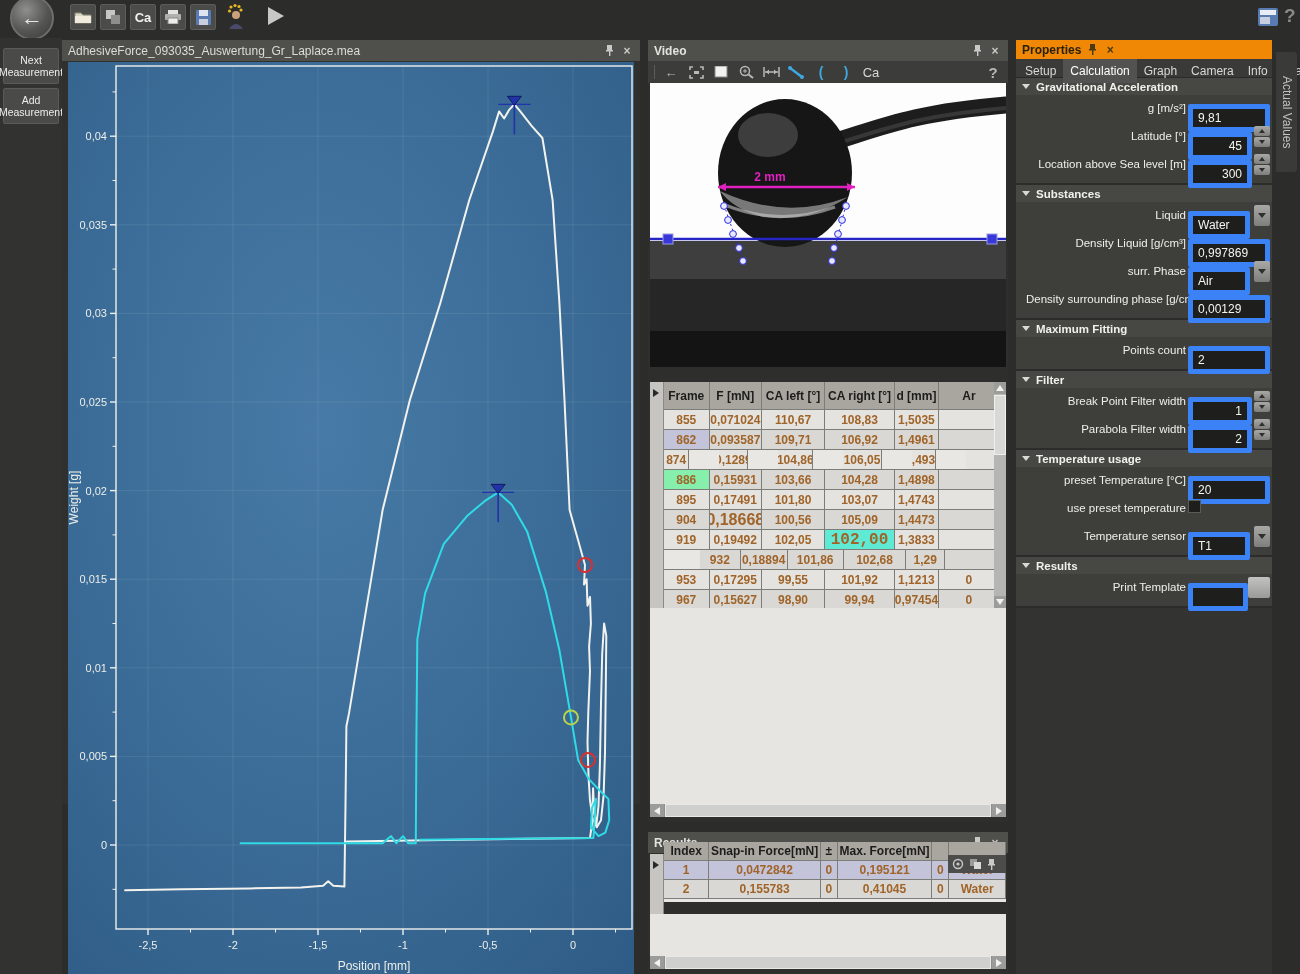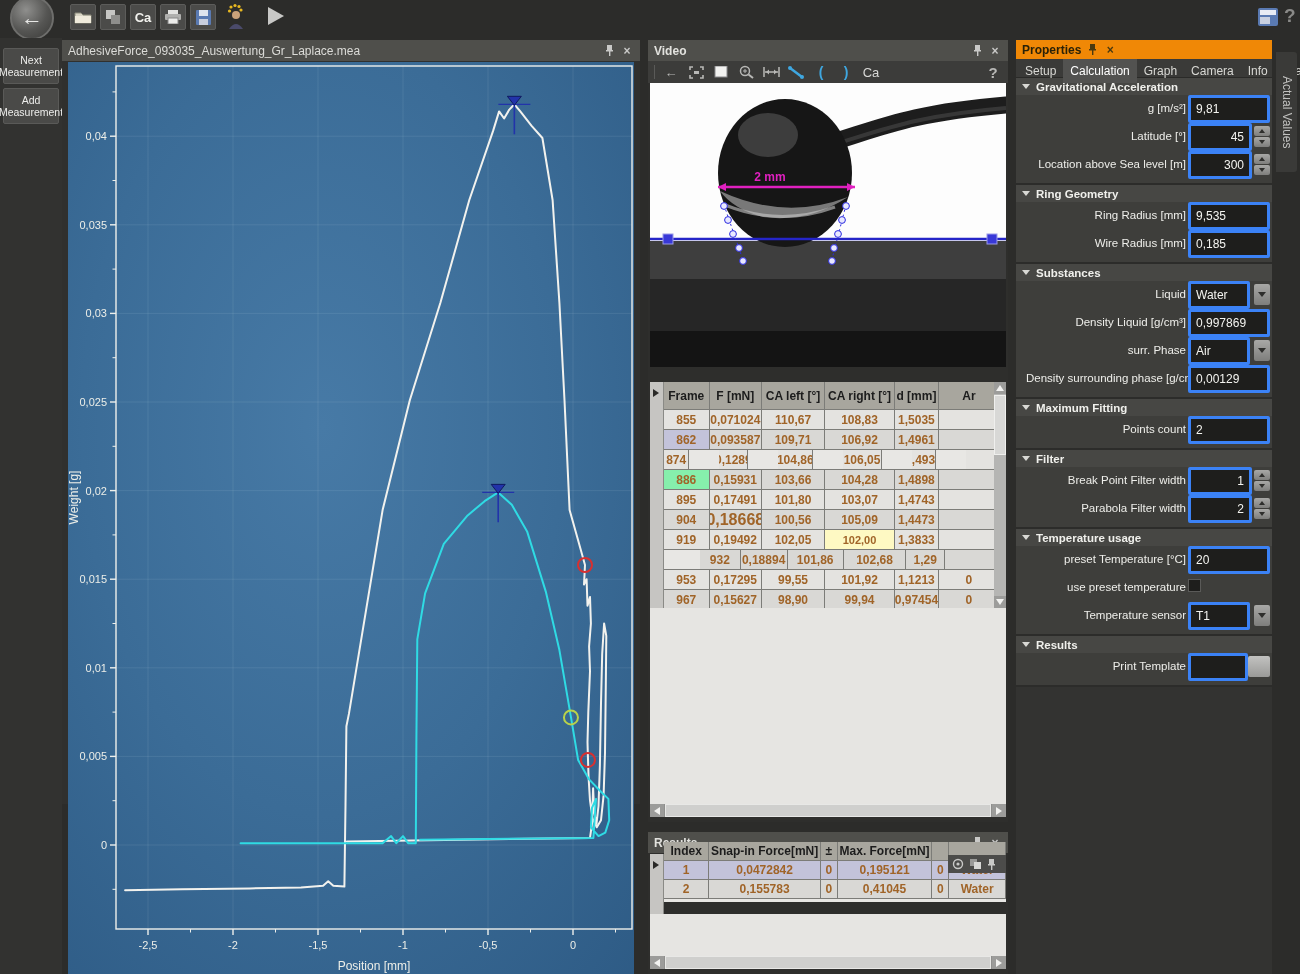--- a/index.html
+++ b/index.html
@@ -86,21 +86,21 @@
   .props-tabs { height:19px; background:#3a3a38; display:flex; align-items:stretch; padding-left:2px; border-bottom:1px solid #2a2a28; }
   .p-tab { padding:12px 7px; display:flex; align-items:center; color:#d8d8d4; font-size:12px; cursor:pointer; }
   .p-tab.active { background:#525250; color:#ffffff; }
   .p-section { background:#3e3e3b; border-bottom:2px solid #2c2c2a; padding-bottom:4px; }
   .p-sec-head { height:17px; background:#474744; display:flex; align-items:center; gap:6px;
     padding-left:6px; color:#f0f0ec; font-size:11.5px; font-weight:bold; cursor:pointer; }
   .collapse-tri { width:0; height:0; border-top:5px solid #d8d8d4; border-left:4px solid transparent; border-right:4px solid transparent; }
   .p-row { position:relative; height:28px; }
   .p-label { position:absolute; right:86px; top:7px; width:160px; text-align:right; color:#eeeeea;
     font-size:11.5px; white-space:nowrap; }
-  .p-input { position:absolute; left:172px; top:0; height:28px; background:#1e1e1c; border:3px solid #3b82f6;
+  .p-input { position:absolute; left:172px; top:9px; height:28px; background:#1e1e1c; border:5px solid #3b82f6;
     border-radius:2px; color:#f4f4f0; font-size:12px; display:flex; align-items:center; padding:0 5px; cursor:text; }
   .p-input.w-full { width:82px; }
   .p-input.w-spin { width:64px; justify-content:flex-end; }
   .p-input.w-drop { width:62px; }
   .spin { position:absolute; left:238px; top:3px; width:16px; height:21px; display:flex; flex-direction:column; gap:1px; }
   .spin-btn { flex:1; background:linear-gradient(#a8a8a6,#7e7e7c); border-radius:2px;
     display:flex; align-items:center; justify-content:center; cursor:pointer; }
   .spin-btn .t-u { width:0;height:0;border-bottom:4px solid #2e2e2c;border-left:3px solid transparent;border-right:3px solid transparent; }
   .spin-btn .t-d { width:0;height:0;border-top:4px solid #2e2e2c;border-left:3px solid transparent;border-right:3px solid transparent; }
   .drop-btn { position:absolute; left:238px; top:3px; width:16px; height:21px;
@@ -458,21 +458,21 @@
           <div class="g-cell g-data" style="width: 60px; font-size: 16px; background: rgb(217, 216, 213);">0,18668</div>
           <div class="g-cell g-data" style="width: 72px; font-size: 12px; background: rgb(217, 216, 213);">100,56</div>
           <div class="g-cell g-data" style="width: 80px; font-size: 12px; background: rgb(217, 216, 213);">105,09</div>
           <div class="g-cell g-data" style="width: 50px; font-size: 12px; background: rgb(217, 216, 213);">1,4473</div>
           <div class="g-cell g-data" style="width: 70px; font-size: 12px; background: rgb(217, 216, 213);"></div>
         </div>
         <div class="g-row" style="height: 20px;">
           <div class="g-cell g-data" style="width: 52px; font-size: 12px; background: rgb(228, 227, 224);">919</div>
           <div class="g-cell g-data" style="width: 60px; font-size: 12px; background: rgb(228, 227, 224);">0,19492</div>
           <div class="g-cell g-data" style="width: 72px; font-size: 12px; background: rgb(228, 227, 224);">102,05</div>
-          <div class="g-cell g-data" style="width: 80px; font-size: 11px; background: #fef9c3;">102,00</div>
+          <div class="g-cell g-data" style="width: 80px; font-size: 16px; background: #5eead4; font-family: Liberation Mono, monospace;">102,00</div>
           <div class="g-cell g-data" style="width: 50px; font-size: 12px; background: rgb(228, 227, 224);">1,3833</div>
           <div class="g-cell g-data" style="width: 70px; font-size: 12px; background: rgb(228, 227, 224);"></div>
         </div>
         <div class="g-row" style="height: 20px;">
           <div class="g-cell g-data" style="width: 52px; font-size: 12px; background: rgb(217, 216, 213); margin-left: 36px;">932</div>
           <div class="g-cell g-data" style="width: 60px; font-size: 12px; background: rgb(217, 216, 213);">0,18894</div>
           <div class="g-cell g-data" style="width: 72px; font-size: 12px; background: rgb(217, 216, 213);">101,86</div>
           <div class="g-cell g-data" style="width: 80px; font-size: 12px; background: rgb(217, 216, 213);">102,68</div>
           <div class="g-cell g-data" style="width: 50px; font-size: 12px; background: rgb(217, 216, 213);">1,29</div>
           <div class="g-cell g-data" style="width: 70px; font-size: 12px; background: rgb(217, 216, 213);"></div>
@@ -637,34 +637,20 @@
               </div>
               <div class="spin-btn">
                 <div class="t-d"></div>
               </div>
             </div>
           </div>
         </div>
         <div class="p-section">
           <div class="p-sec-head">
             <div class="collapse-tri"></div>
-            <span>Ring Geometry</span>
-          </div>
-          <div class="p-row">
-            <div class="p-label">Ring Radius [mm]</div>
-            <div class="p-input w-full">9,535</div>
-          </div>
-          <div class="p-row">
-            <div class="p-label">Wire Radius [mm]</div>
-            <div class="p-input w-full">0,185</div>
-          </div>
-        </div>
-        <div class="p-section">
-          <div class="p-sec-head">
-            <div class="collapse-tri"></div>
             <span>Substances</span>
           </div>
           <div class="p-row">
             <div class="p-label">Liquid</div>
             <div class="p-input w-drop">Water</div>
             <div class="drop-btn">
               <div class="t-d"></div>
             </div>
           </div>
           <div class="p-row">

